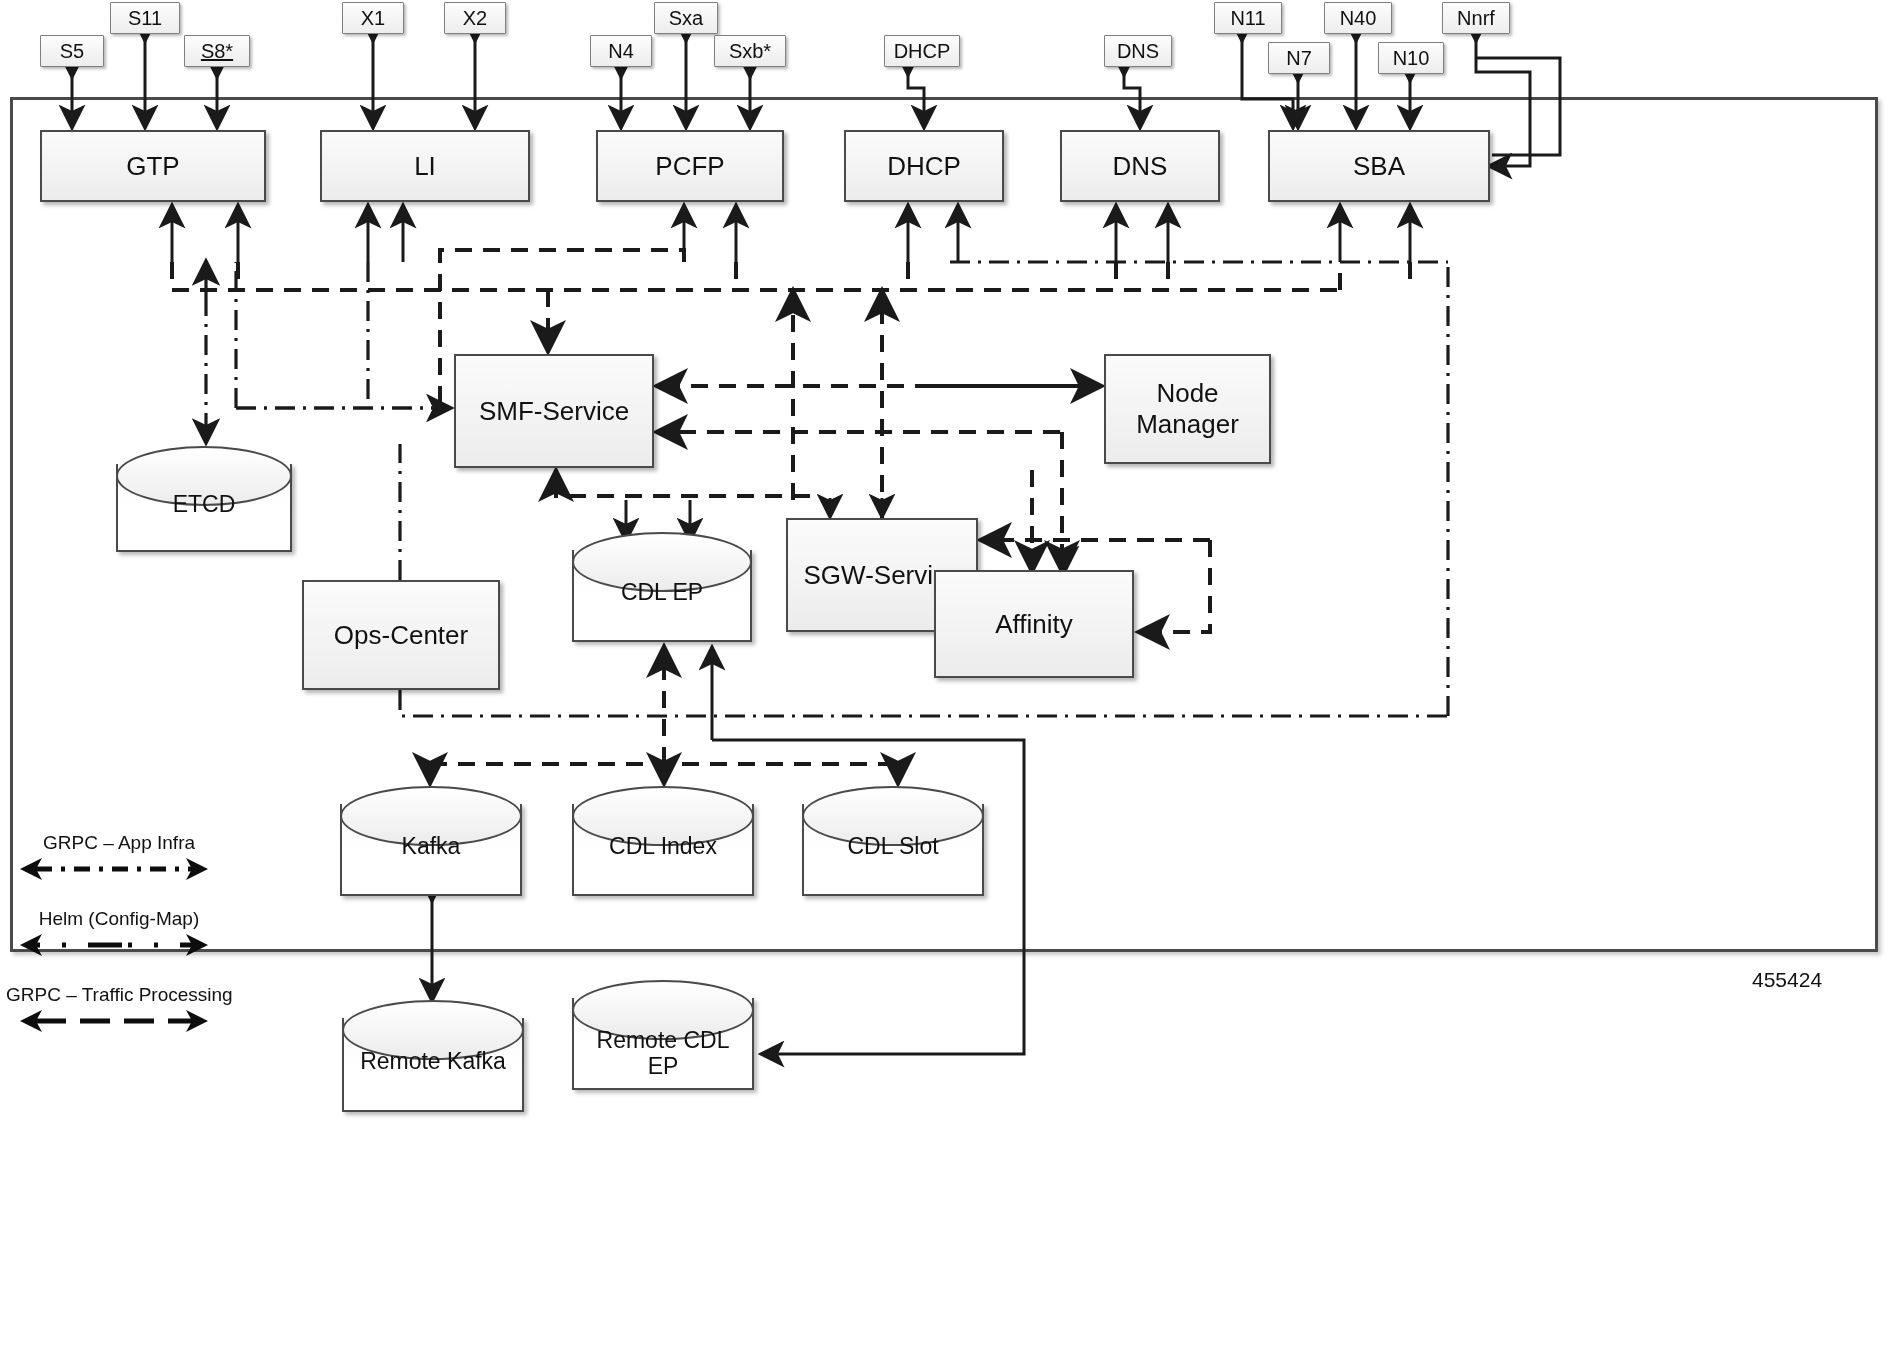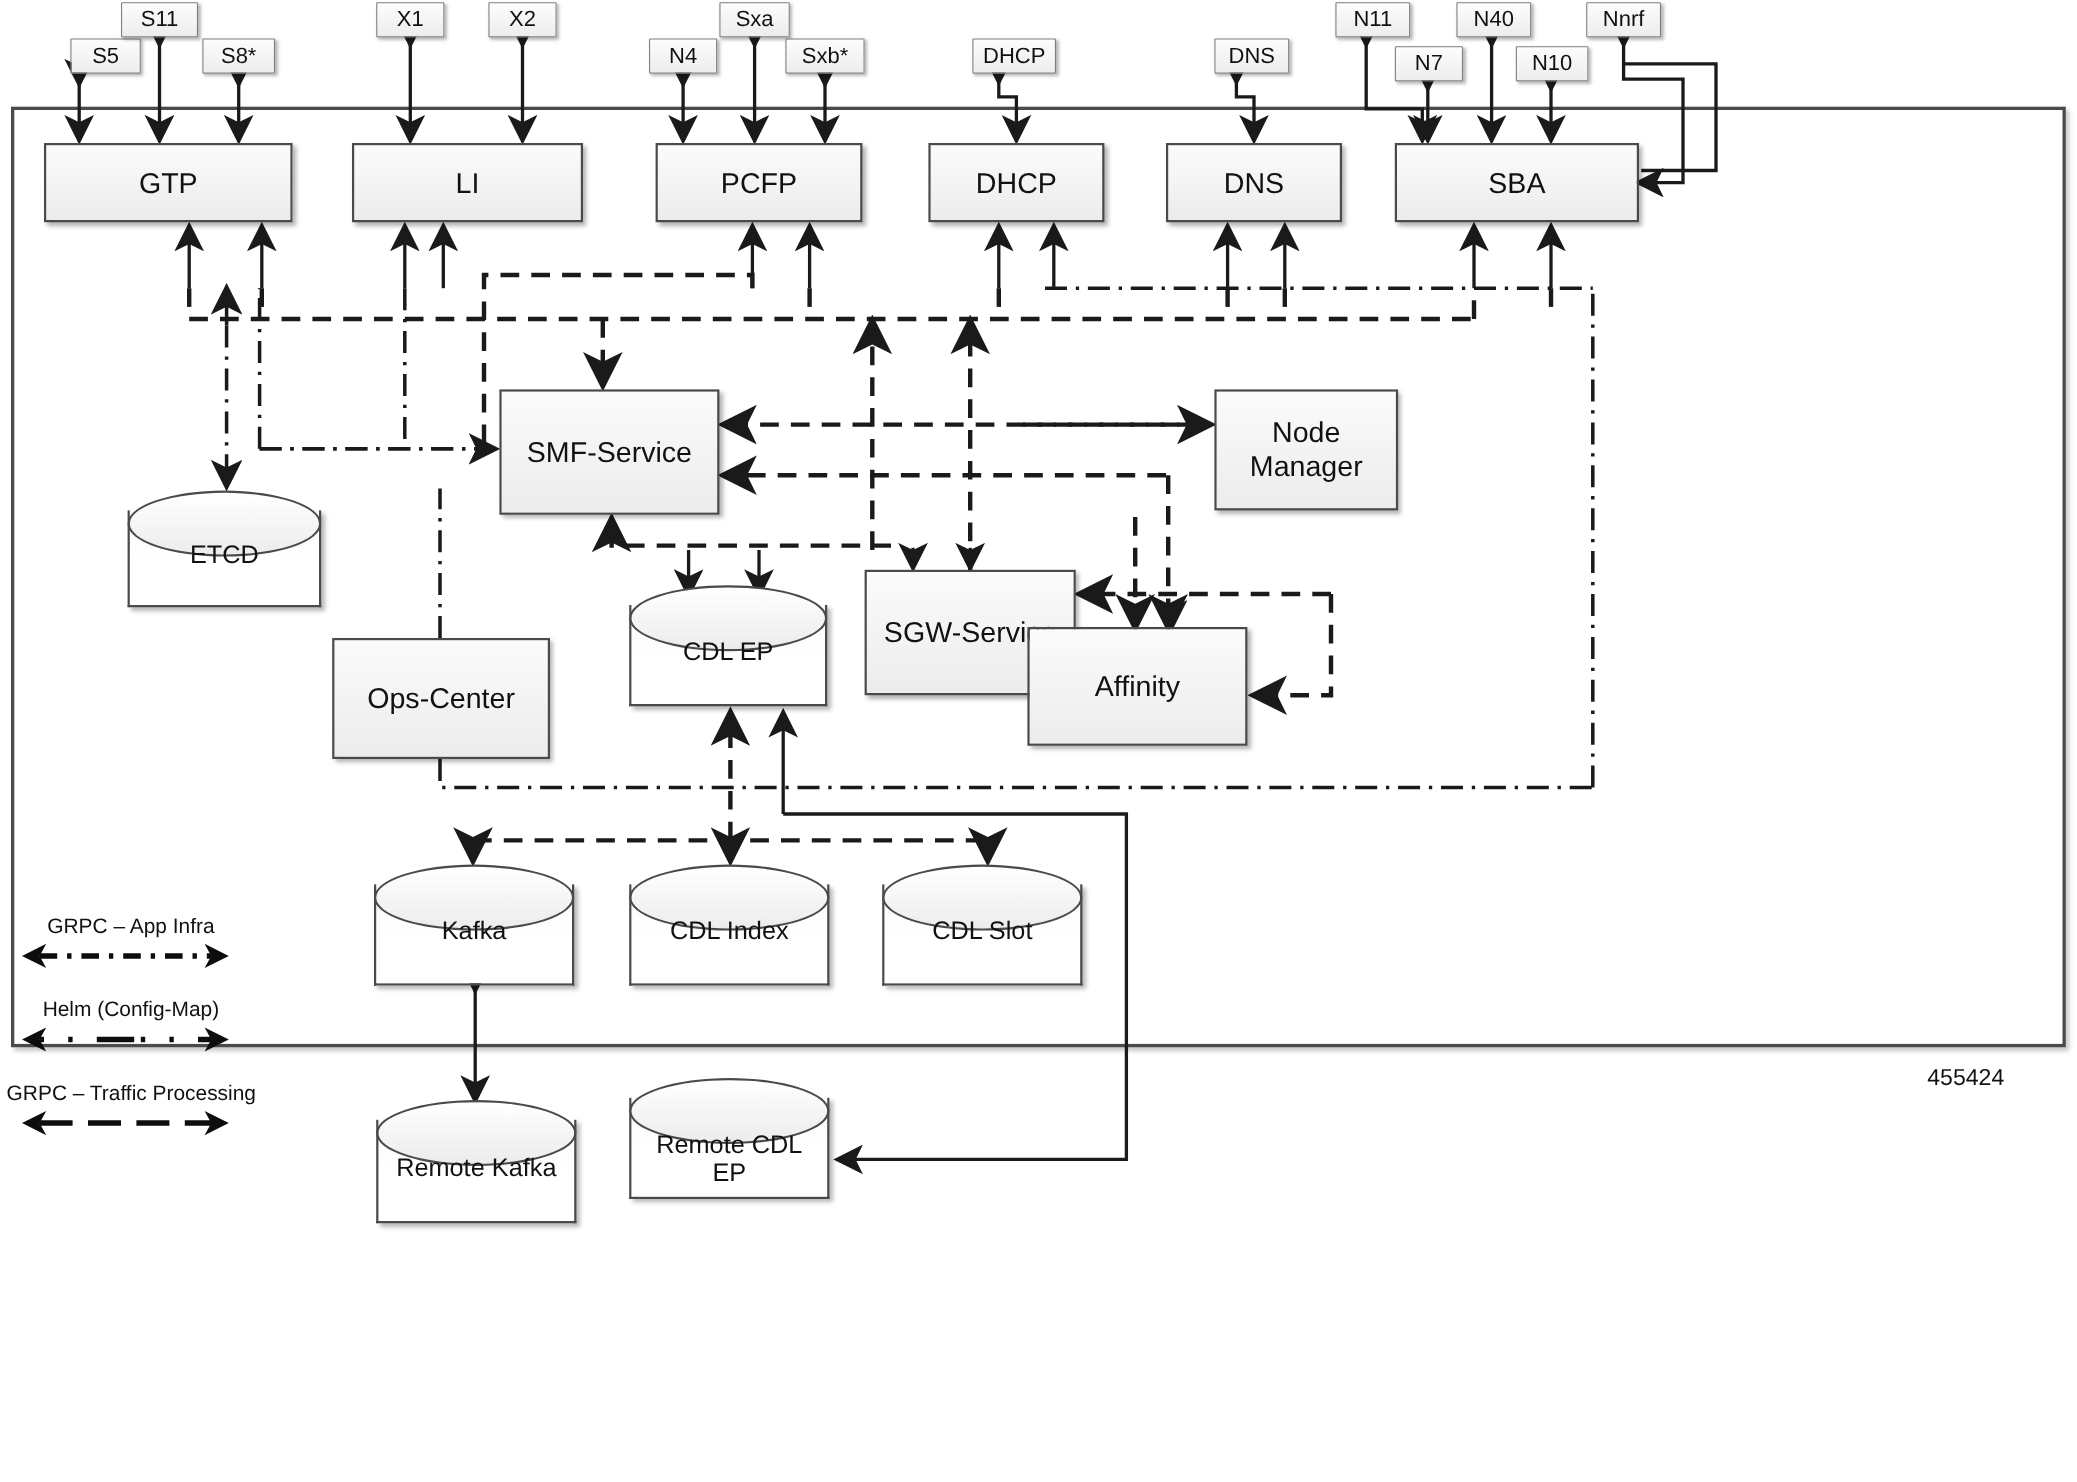--- a/index.html
+++ b/index.html
@@ -331,27 +331,27 @@
       </g>
     <g>
         <path class="ln" d="M712,740 L1024,740 L1024,1054 L762,1054" marker-end="url(#ah)"></path>
       </g>
     <g>
         <path class="ln" d="M432,900 L432,1000" marker-start="url(#ah)" marker-end="url(#ah)"></path>
       </g>
   </svg>
 
   <div id="ifaces">
-      <div class="node iface" style="left: 40px; top: 35px; width: 64px; height: 32px; margin-left: 24px;">
+      <div class="node iface" style="left: 40px; top: 35px; width: 64px; height: 32px;">
         <span>S5</span>
       </div>
       <div class="node iface" style="left: 110px; top: 2px; width: 70px; height: 32px;">
         <span>S11</span>
       </div>
-      <div class="node iface" style="left: 184px; top: 35px; width: 66px; height: 32px;">
+      <div class="node iface" style="left: 184px; top: 35px; width: 66px; height: 32px; text-decoration: underline;">
         <span>S8*</span>
       </div>
       <div class="node iface" style="left: 342px; top: 2px; width: 62px; height: 32px;">
         <span>X1</span>
       </div>
       <div class="node iface" style="left: 444px; top: 2px; width: 62px; height: 32px;">
         <span>X2</span>
       </div>
       <div class="node iface" style="left: 590px; top: 35px; width: 62px; height: 32px;">
         <span>N4</span>

